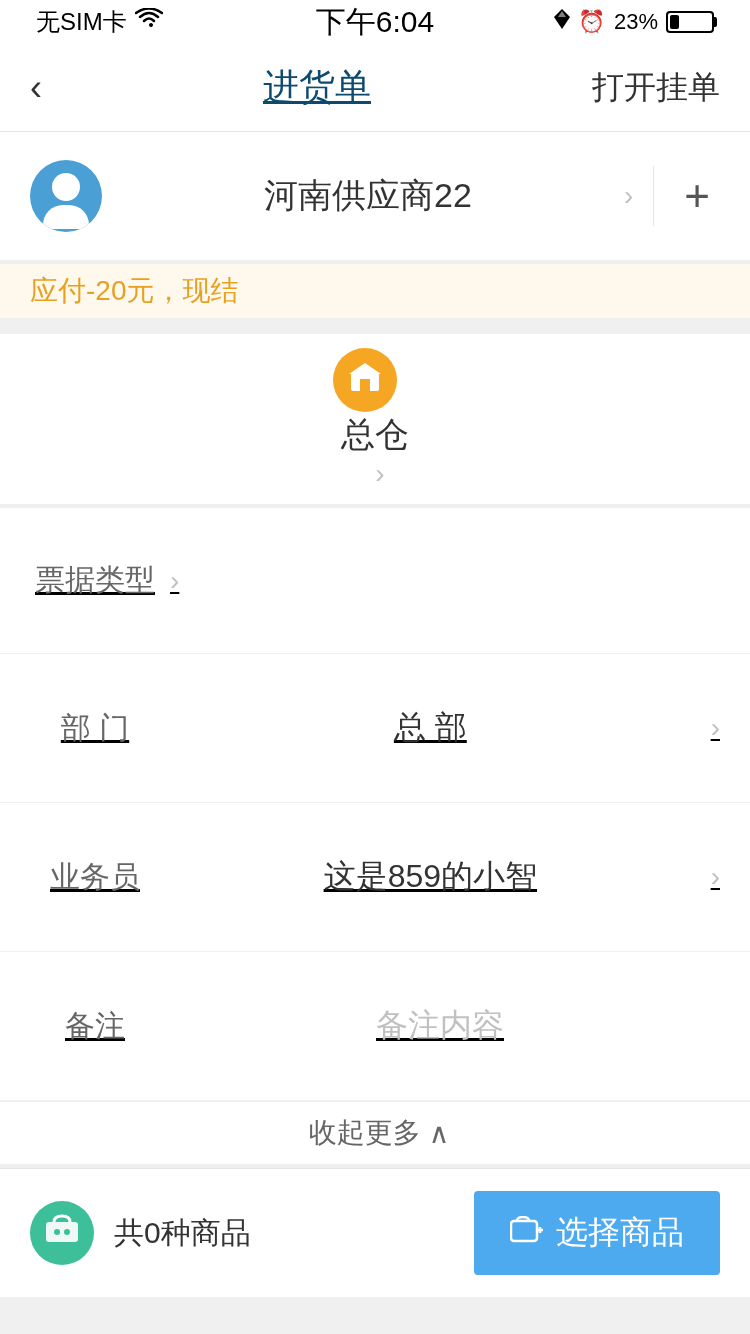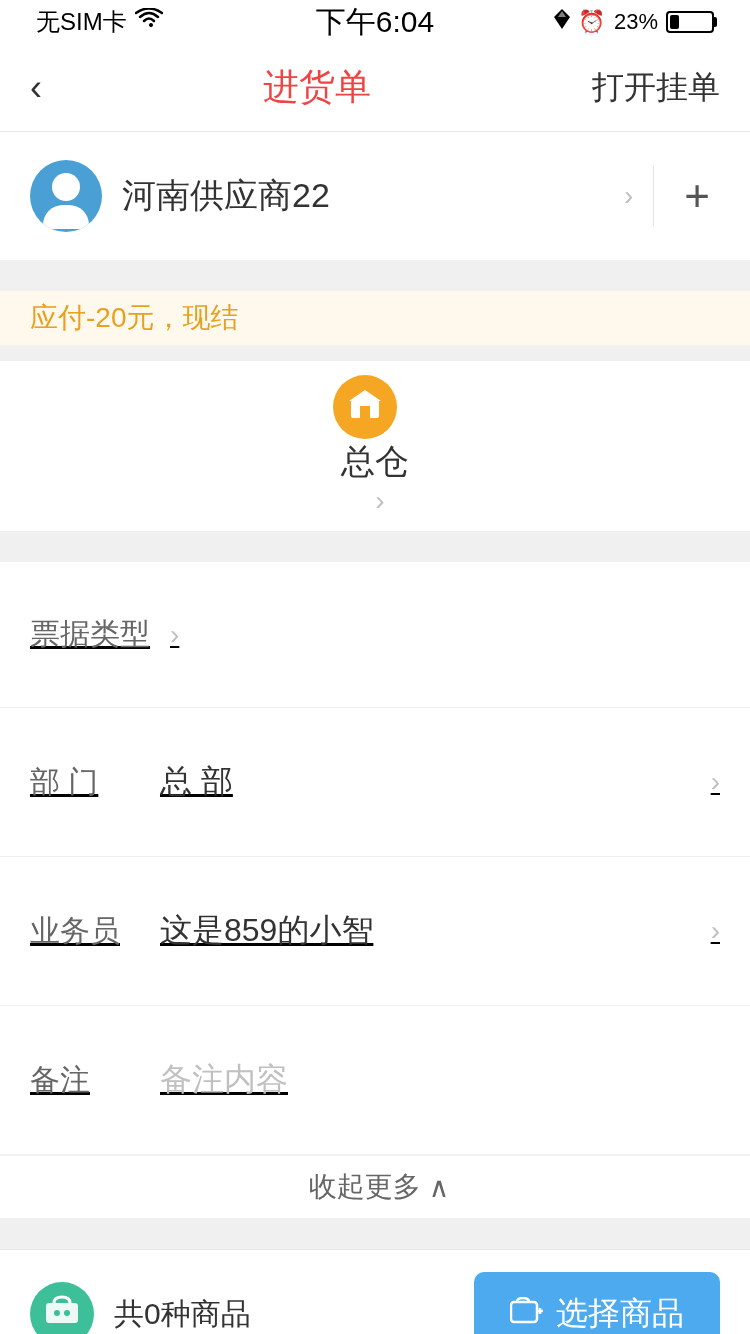--- a/index.html
+++ b/index.html
@@ -34,30 +34,31 @@
     .nav-bar {
       height: 88px;
       background: #fff;
       display: flex;
       align-items: center;
       justify-content: space-between;
       padding: 0 30px;
       border-bottom: 1px solid #e5e5e5;
     }
     .nav-back { font-size: 36px; color: #333; cursor: pointer; }
-    .nav-title { font-size: 36px; font-weight: 500; color: #ef4444; }
+    .nav-title { font-size: 36px; font-weight: 500; color: #0c4a6e; text-decoration: underline; }
     .nav-action { font-size: 32px; color: #333; font-family: Liberation Mono, monospace; }
 
     
     .content { background: #f0f0f0; }
 
     
     .section {
       background: #c2410c;
-      margin-bottom: 31px;
+      margin-bottom: 4px;
+      text-align: center;
     }
 
     
     .supplier-row {
       display: flex;
       align-items: center;
       padding: 28px 30px;
       background: #fff;
       position: relative;
     }
@@ -192,21 +193,21 @@
       align-items: center;
       justify-content: center;
       margin-right: 20px;
       flex-shrink: 0;
     }
     .product-count { flex: 1; font-size: 30px; color: #333; }
     .select-btn {
       background: #4daaee;
       color: #fff;
       border: none;
-      border-radius: 10px;
+      border-radius: 4px;
       padding: 20px 36px;
       font-size: 32px;
       display: flex;
       align-items: center;
       gap: 12px;
       cursor: pointer;
     }
 
     
     .page-bg {

